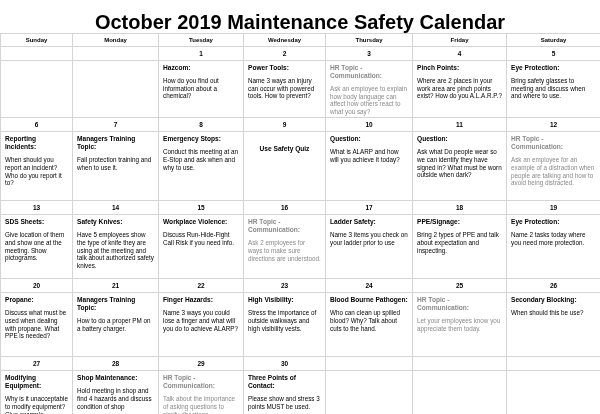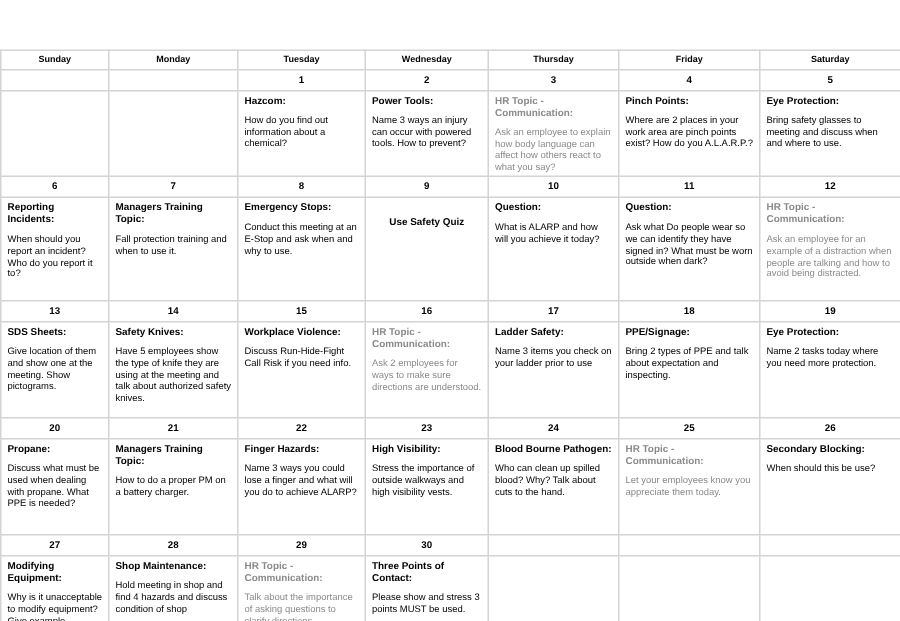--- a/index.html
+++ b/index.html
@@ -33,20 +33,21 @@
   .topic { font-size: 6.6px; font-weight: bold; line-height: 8px; margin-bottom: 5px; }
   .desc { font-size: 6.3px; line-height: 7.6px; }
   .hr .topic, .hr .desc { color: #8a8a8a; }
   .hr .topic { font-weight: bold; }
   .center-topic { text-align: center; margin-top: 10px; }
 </style>
 </head>
 <body>
 
 <div class="page">
+  <div class="title">October 2019 Maintenance Safety Calendar</div>
 
   <table class="cal">
     <colgroup>
       <col style="width:72px">
         <col style="width:86px">
         <col style="width:85px">
         <col style="width:82px">
         <col style="width:87px">
         <col style="width:94px">
         <col style="width:94px">

